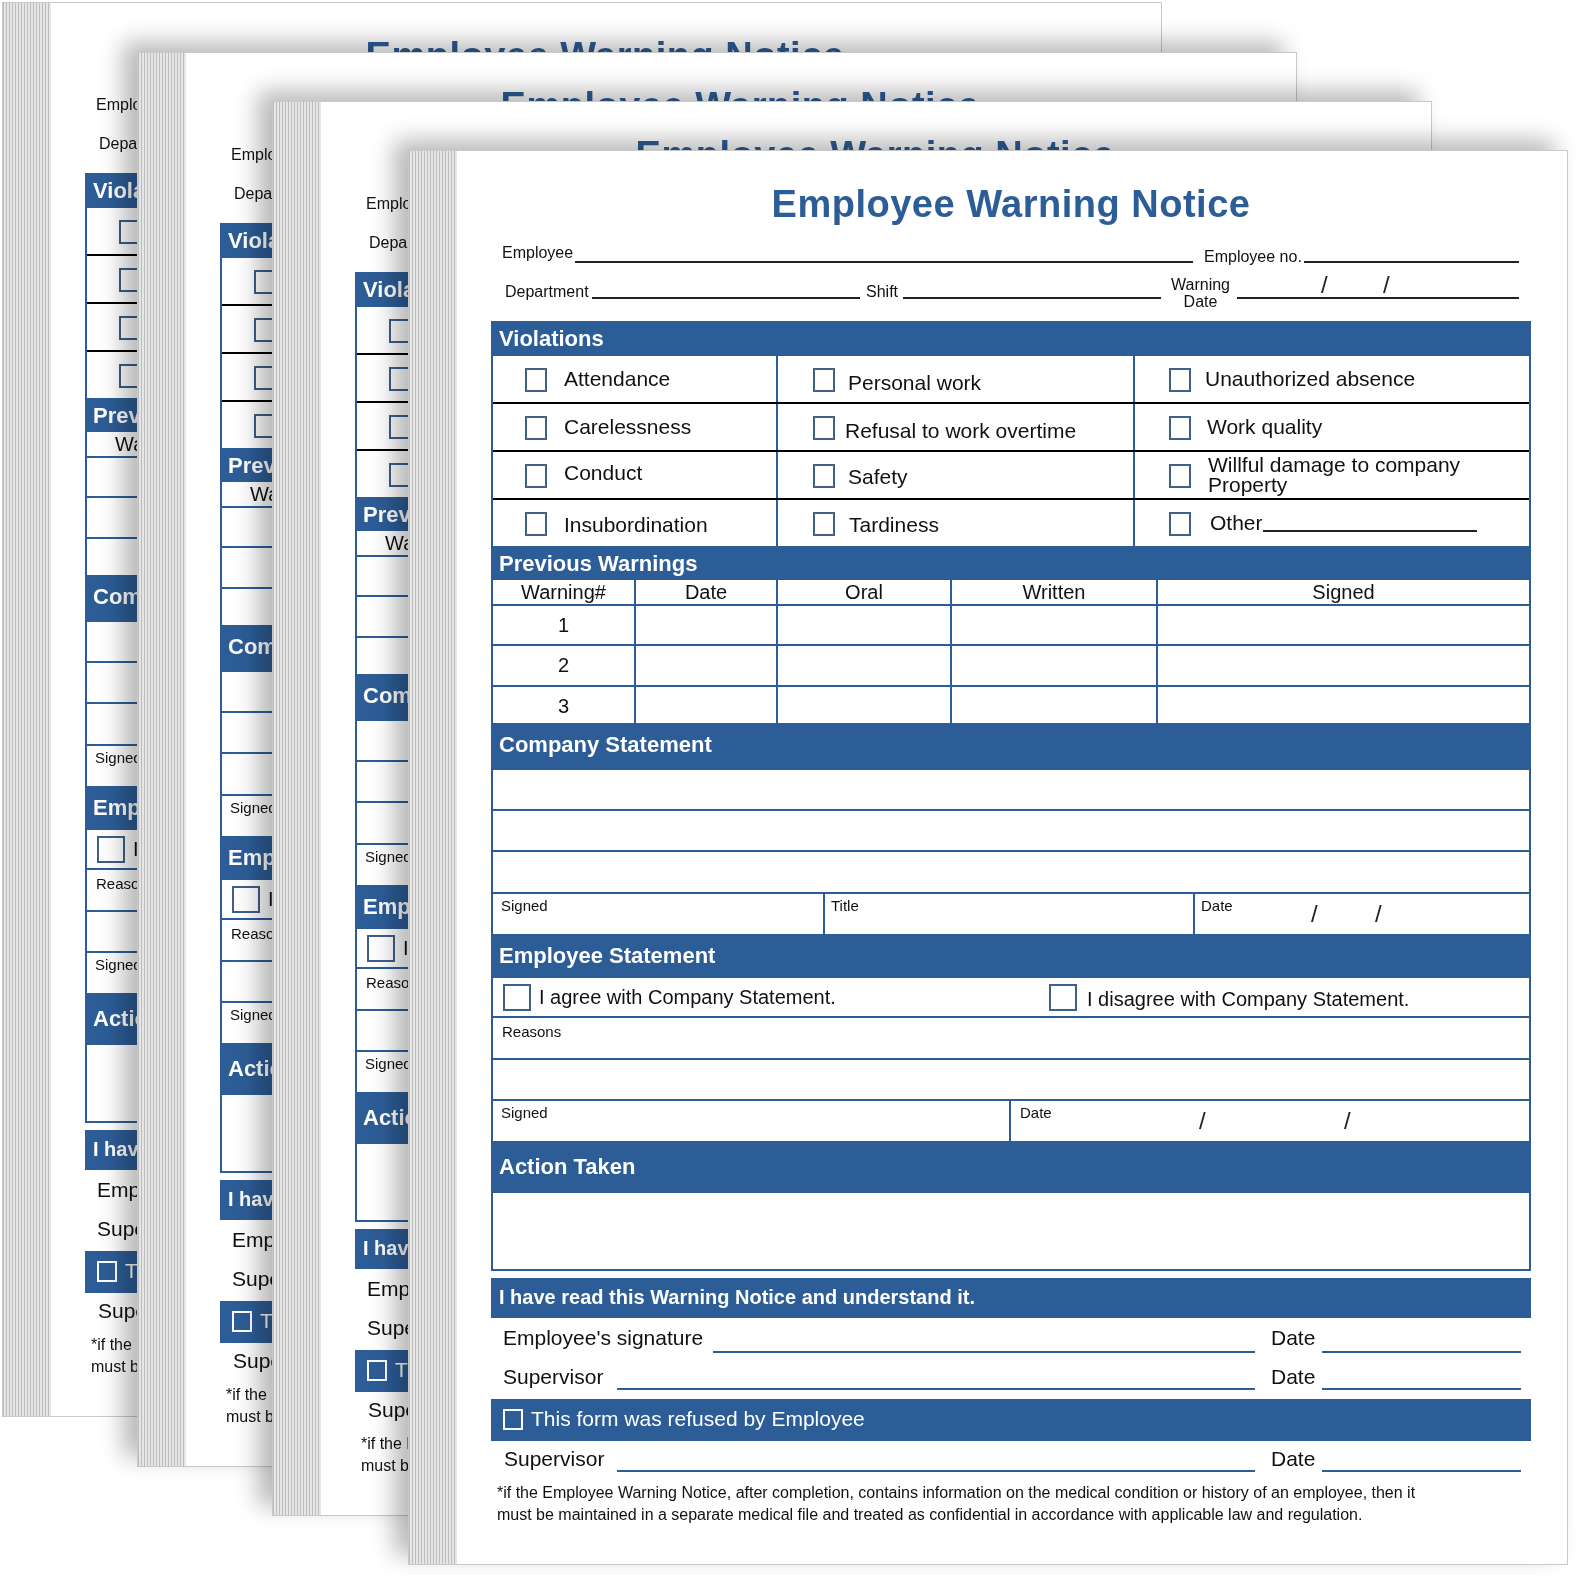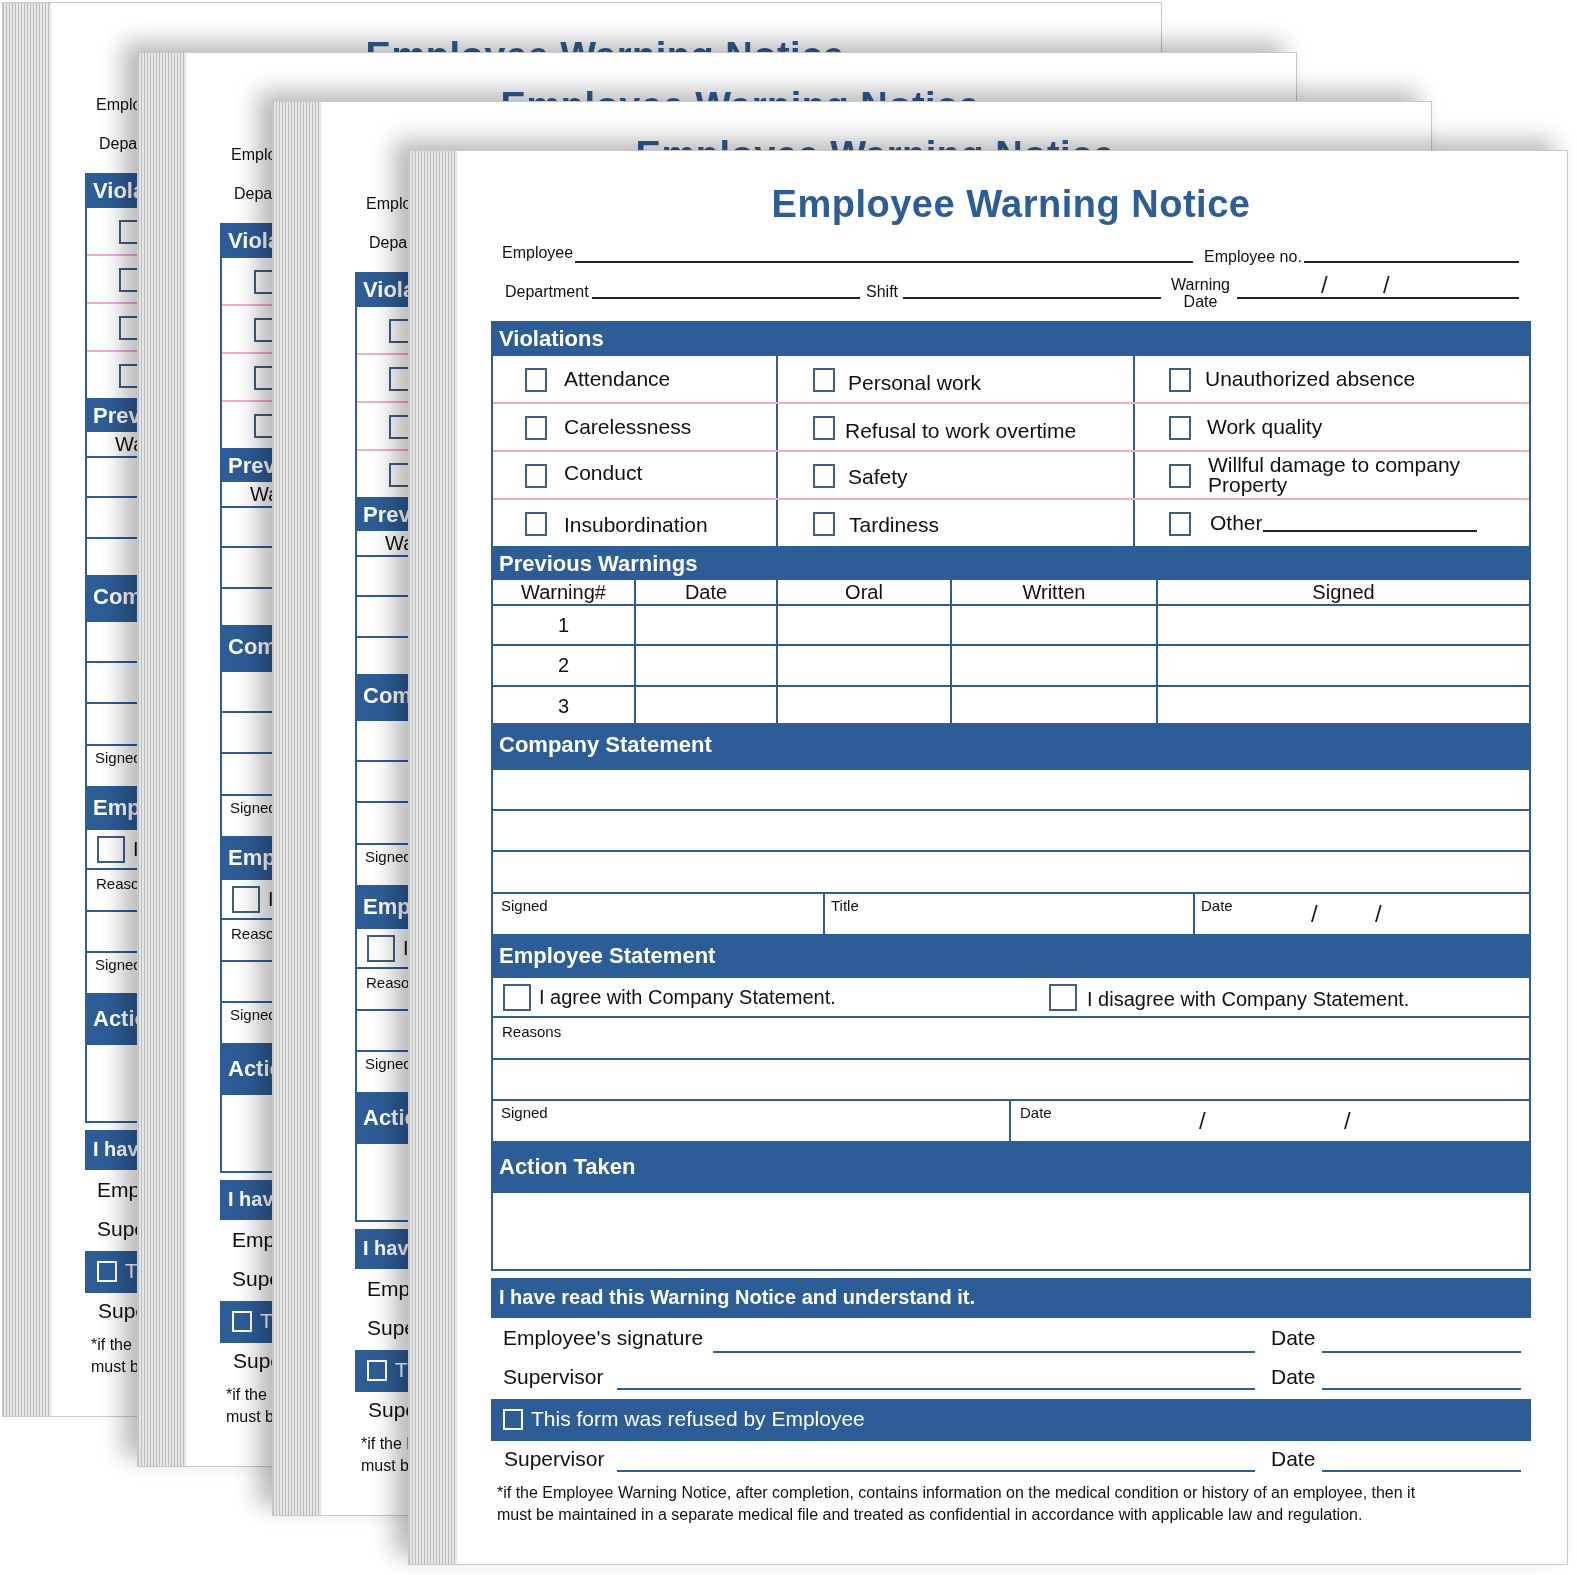--- a/index.html
+++ b/index.html
@@ -15,21 +15,21 @@
              background:repeating-linear-gradient(90deg,#bdbdbd 0 1px,#e6e6e6 1px 3px); }
   .content { position:absolute; left:0; top:0; width:1158px; height:1413px; }
   .title { position:absolute; left:82px; width:1040px; top:32px; text-align:center;
            font-size:38px; font-weight:bold; color:#2d5d97; letter-spacing:0.5px; }
   .lbl { position:absolute; font-size:16px; color:#111; }
   .line { position:absolute; height:0; border-bottom:2px solid #222; }
   .slash { position:absolute; font-size:24px; color:#222; }
   .bar { position:absolute; left:82px; width:1040px; background:#2d5d97; color:#fff;
          font-weight:bold; font-size:22px; padding-left:8px; box-sizing:border-box; }
   .grid { position:absolute; left:82px; width:1040px; border:2px solid #2d5d97; border-top:none; box-sizing:border-box; }
-  .vrow { position:absolute; left:0; right:0; height:48px; border-bottom:2px solid #f9a8d4; box-sizing:border-box; }
+  .vrow { position:absolute; left:0; right:0; height:48px; border-bottom:2px solid #000000; box-sizing:border-box; }
   .vrow:last-child { border-bottom:none; }
   .vcell { position:absolute; top:0; bottom:0; border-right:2px solid #2d5d97; box-sizing:border-box; }
   .cb { position:absolute; width:22px; height:24px; border:2px solid #3e5f86; box-sizing:border-box; background:#fff; }
   .vtext { position:absolute; font-size:21px; color:#111; line-height:22px; }
   .tbl-row { position:absolute; left:0; right:0; border-bottom:2px solid #2d5d97; box-sizing:border-box; }
   .tcell { position:absolute; top:0; bottom:0; border-right:2px solid #2d5d97; box-sizing:border-box;
            text-align:center; font-size:20px; }
   .small { font-size:15px; }
   .foot { position:absolute; left:88px; width:1040px; font-size:16px; line-height:22px; color:#111; }
   .sigline { position:absolute; height:0; border-bottom:2px solid #2d5d97; }

